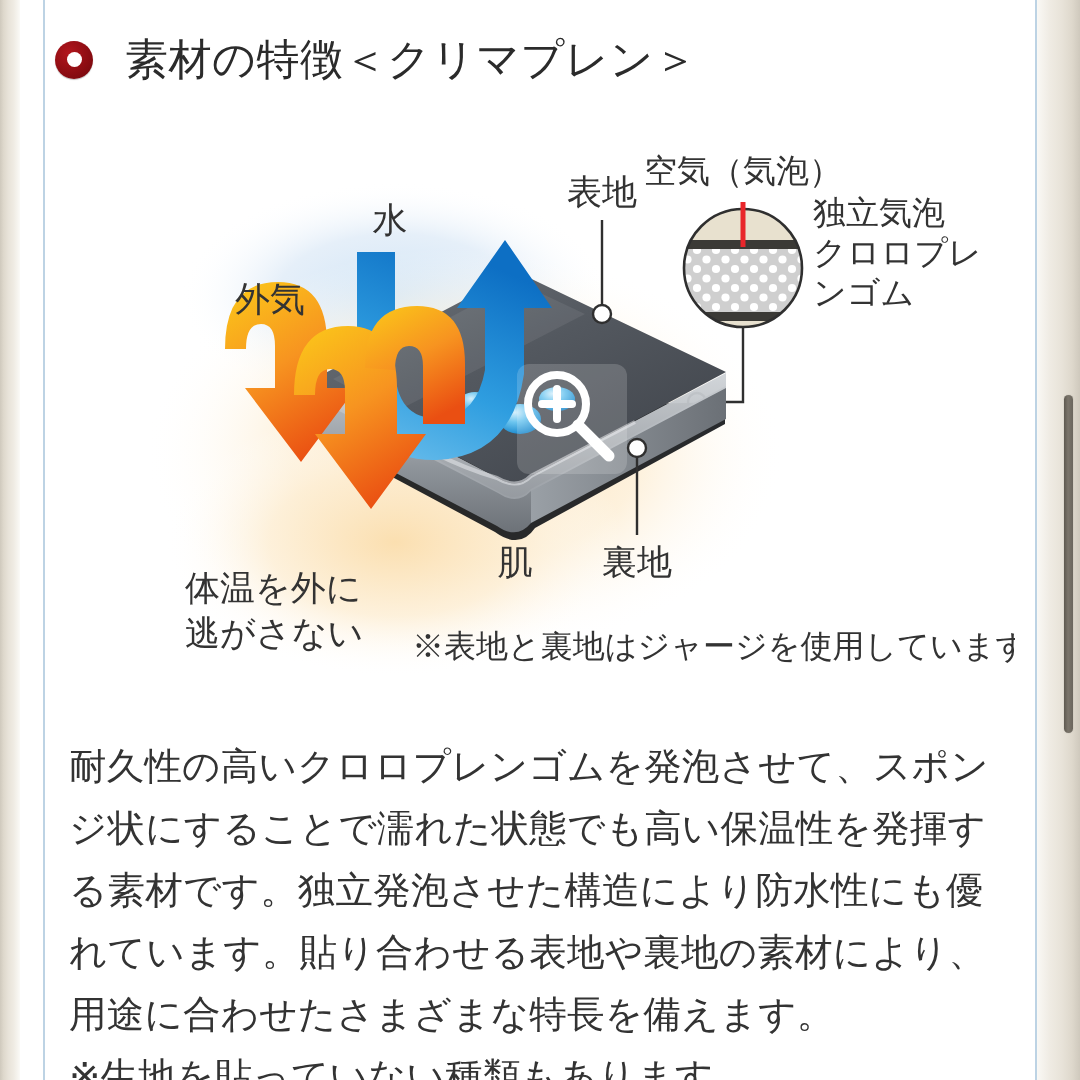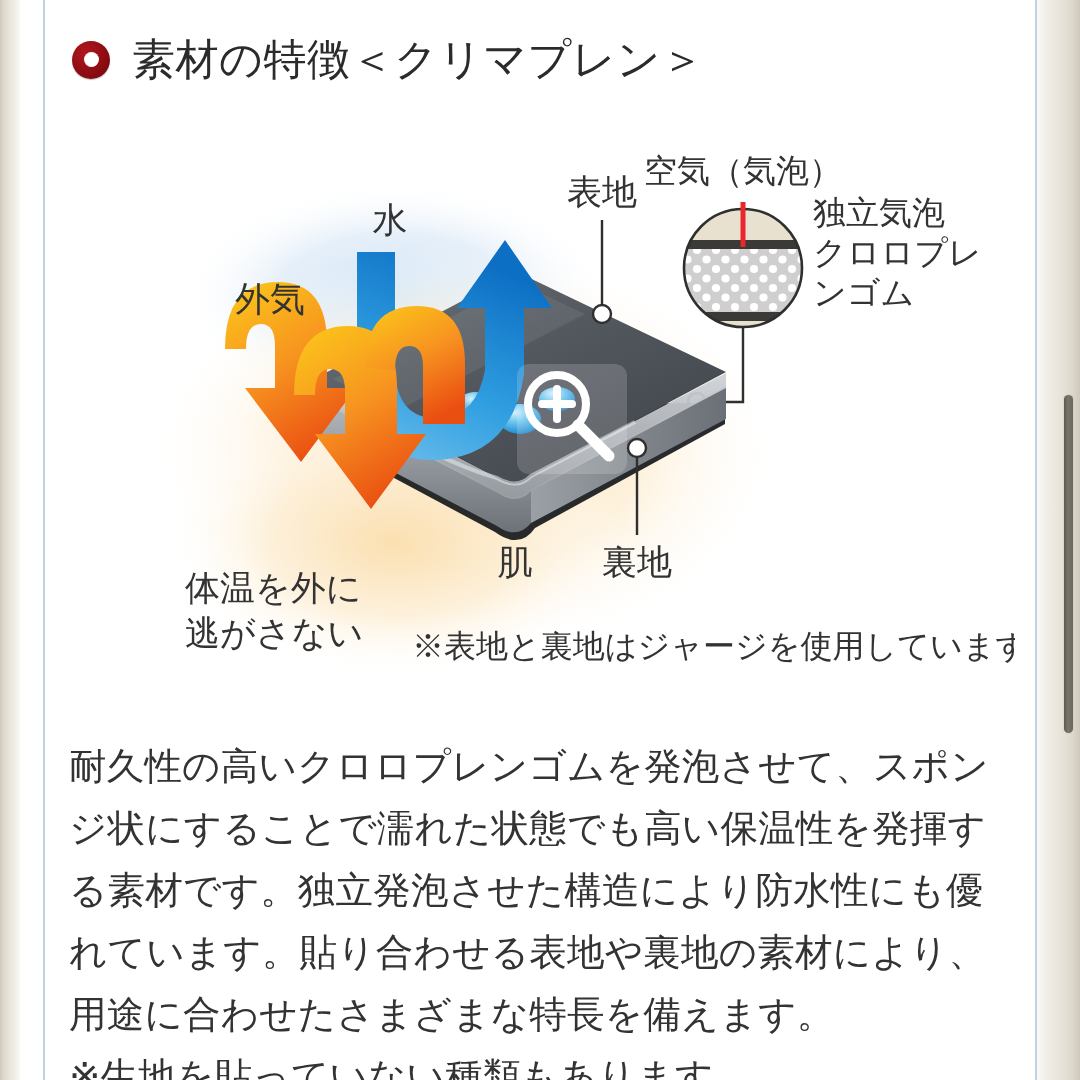--- a/index.html
+++ b/index.html
@@ -77,25 +77,25 @@
     width: 9px;
     height: 338px;
     border-radius: 5px;
     background: linear-gradient(to right, #5e5950, #7b756b 45%, #6a655c);
     box-shadow: 0 0 1px rgba(0,0,0,.35);
   }
 
   
   .heading {
     position: absolute;
-    left: 27px;
+    left: 10px;
     top: 38px;
     display: flex;
     align-items: center;
-    gap: 22px;
+    gap: 32px;
     white-space: nowrap;
   }
   .bullet-ring {
     width: 38px;
     height: 38px;
     border-radius: 50%;
     background: radial-gradient(circle at 36% 32%, #b2161d 0%, #8c0c12 58%, #6d070c 100%);
     display: flex;
     align-items: center;
     justify-content: center;

